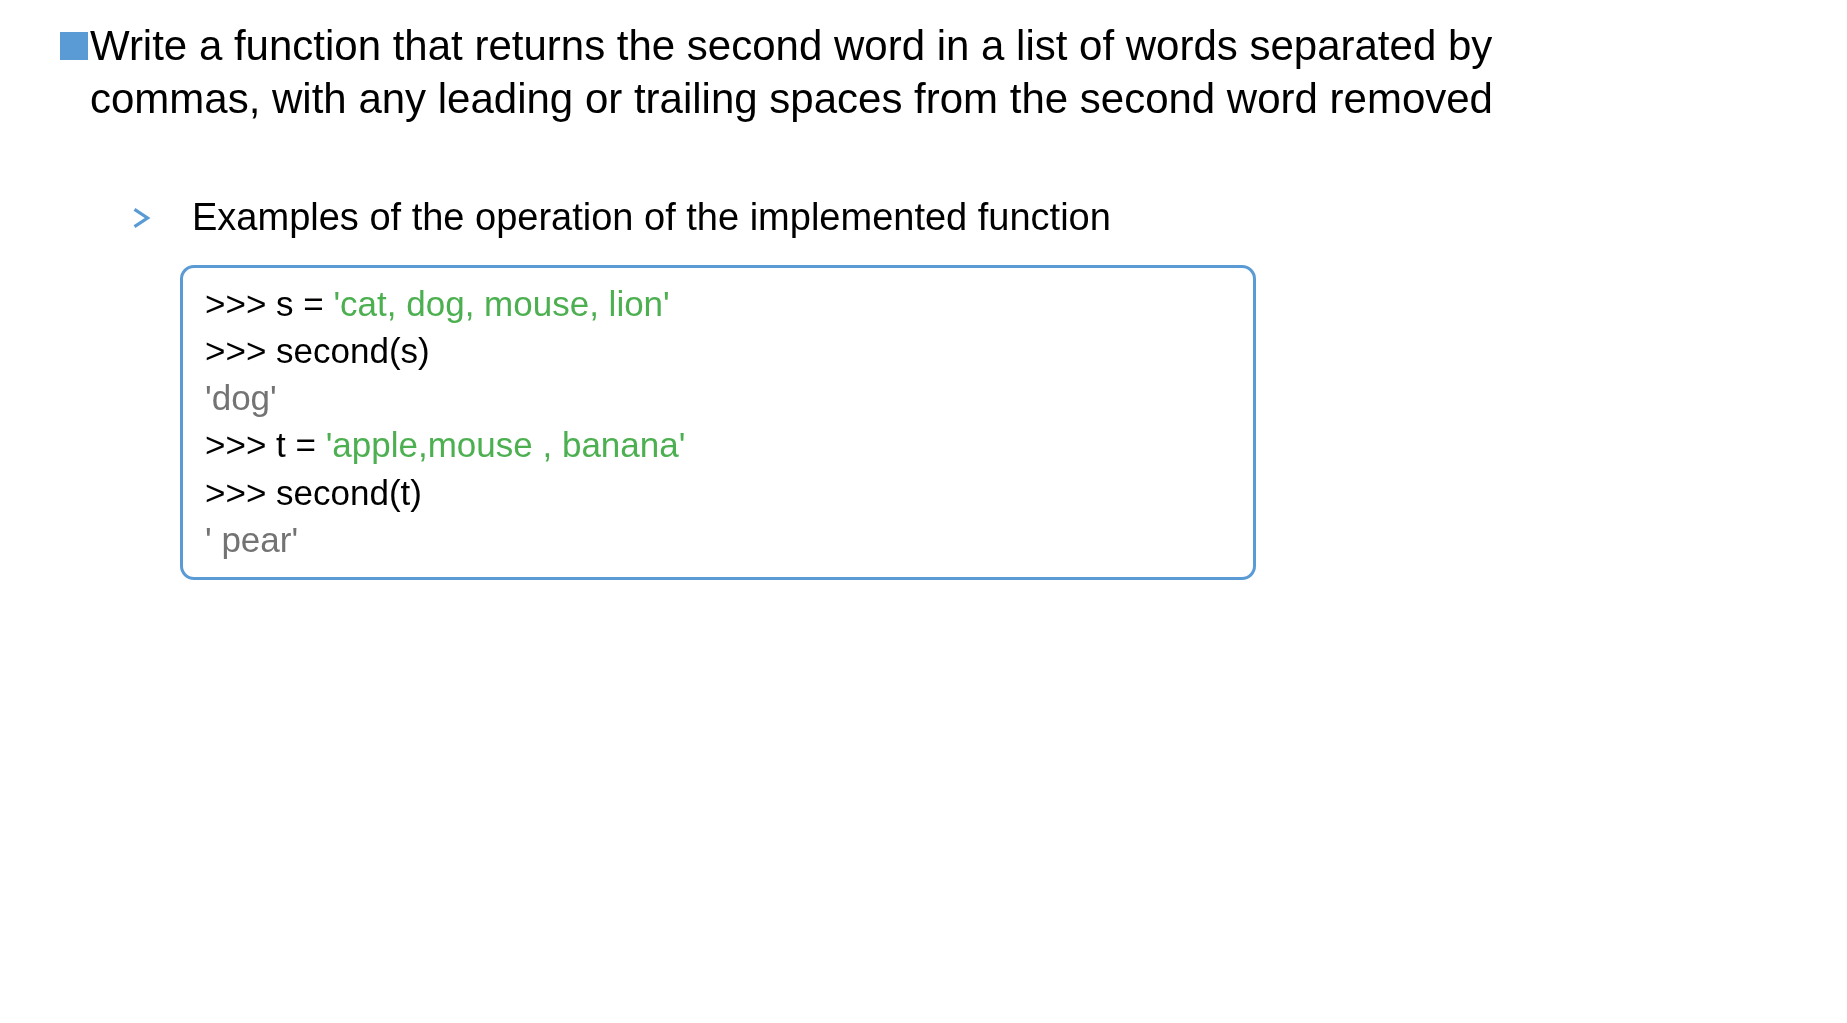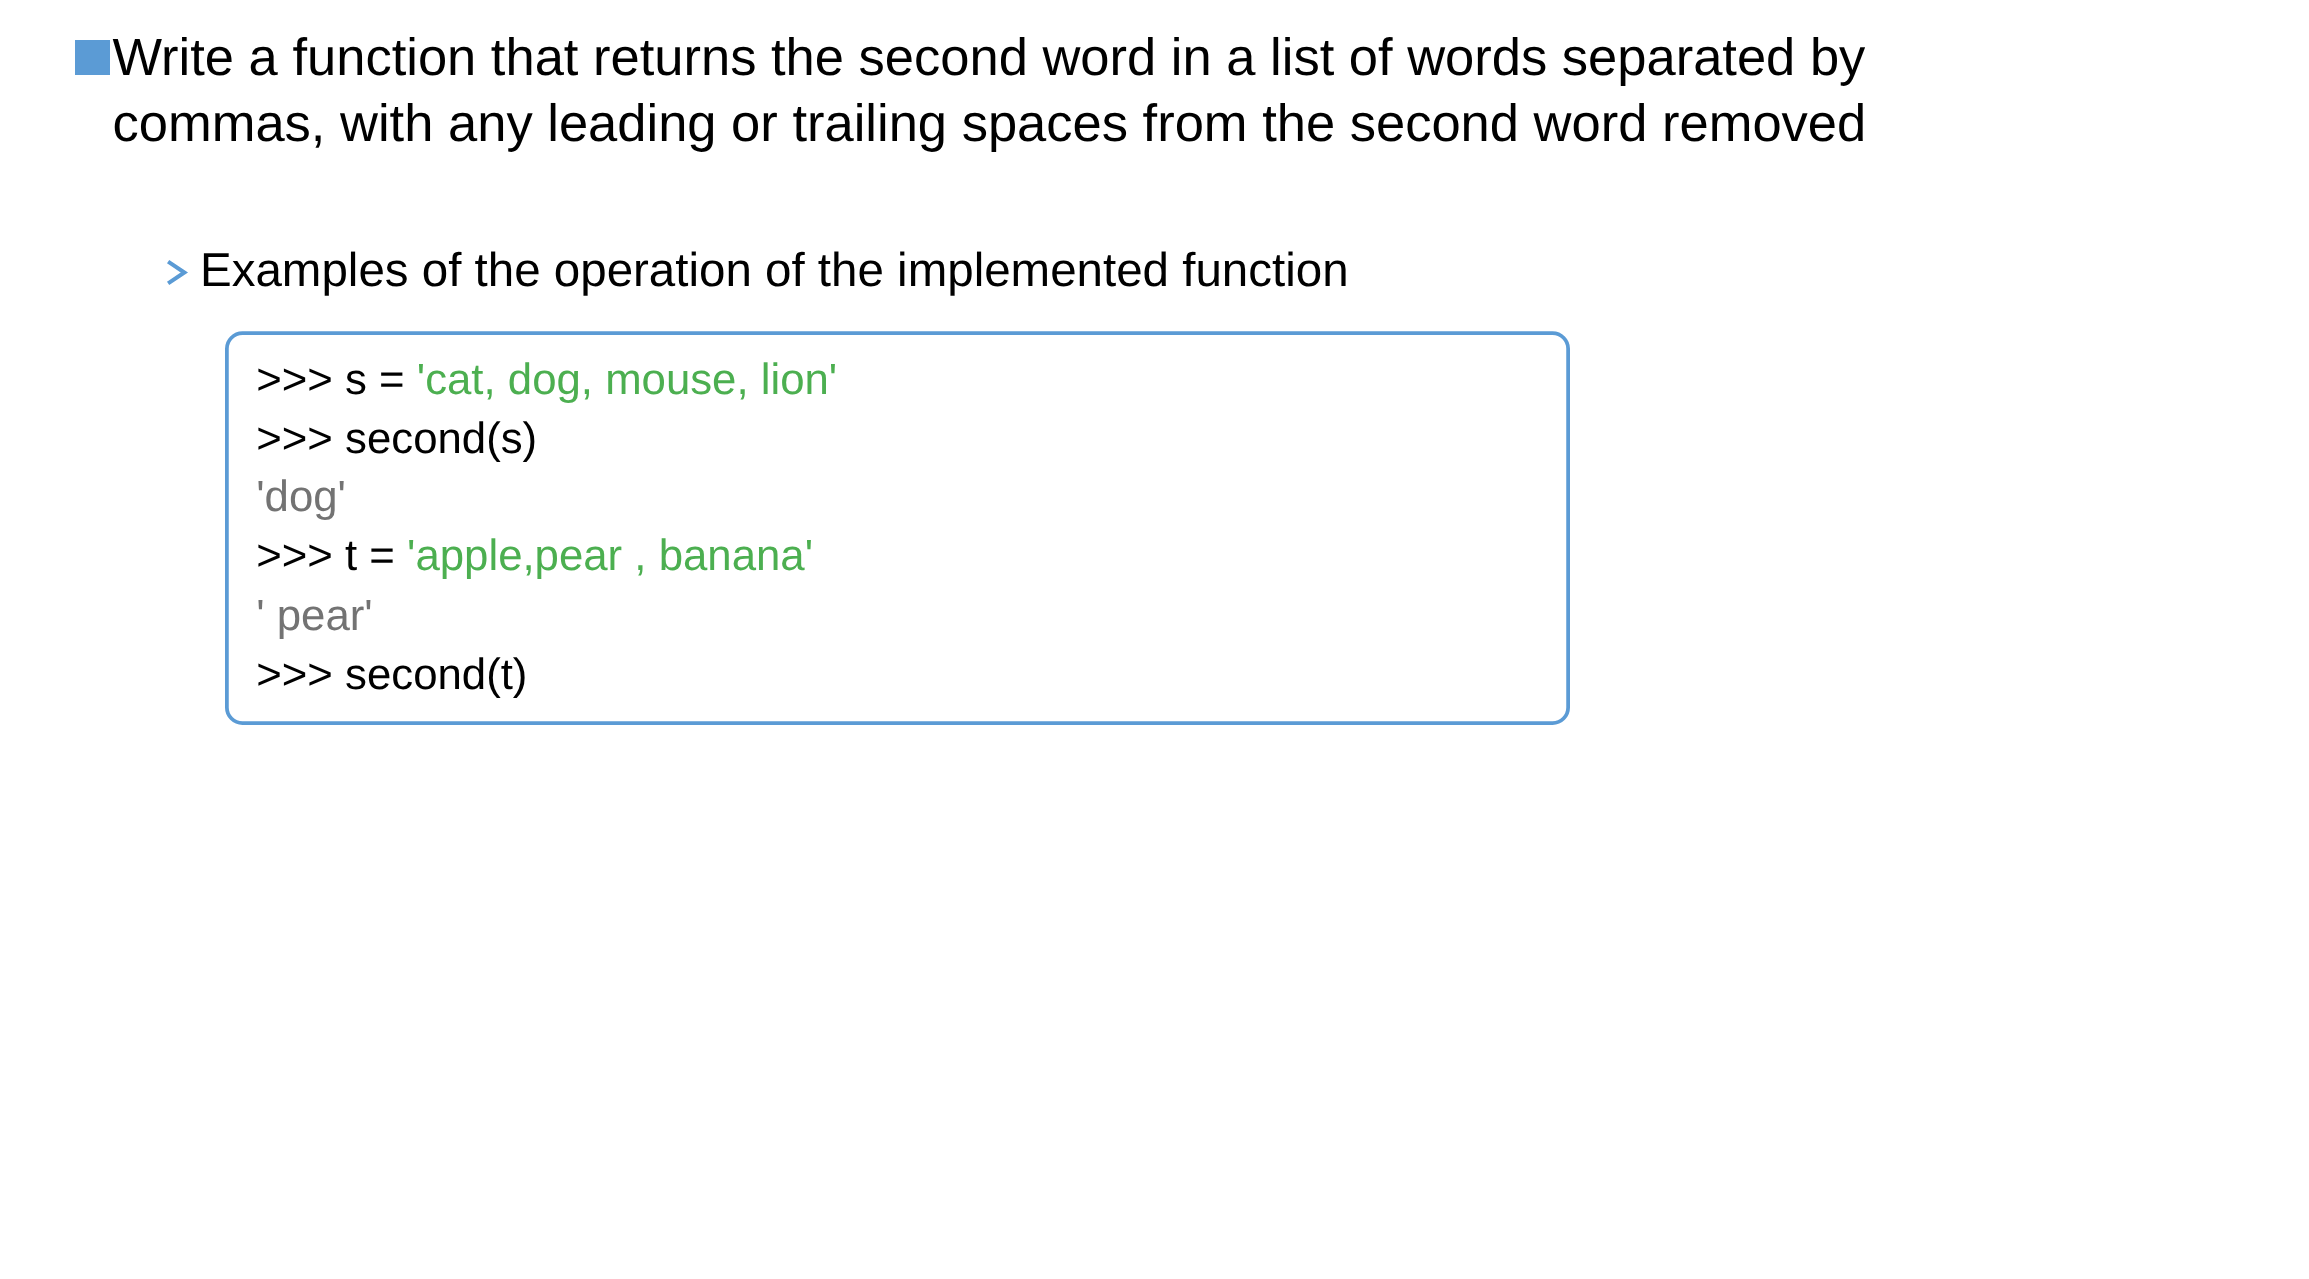--- a/index.html
+++ b/index.html
@@ -53,20 +53,21 @@
   }
   .chevron svg {
     display: block;
   }
   .sub-heading {
     font-size: 38px;
     line-height: 1.2;
     font-weight: 400;
     font-stretch: condensed;
     color: #000;
+    margin-left: 32px;
   }
   .code-box {
     margin-left: 180px;
     margin-top: 24px;
     width: 1076px;
     border: 3px solid #5b9bd5;
     border-radius: 14px;
     padding: 12px 22px 14px 22px;
     box-sizing: border-box;
     font-size: 35px;
@@ -103,18 +104,18 @@
         <polyline points="6,4 18,12 6,20" fill="none" stroke="#5b9bd5" stroke-width="3" stroke-linejoin="miter" stroke-linecap="butt"></polyline>
       </svg>
     </span>
     <div class="sub-heading">Examples of the operation of the implemented function</div>
   </div>
 
   <div class="code-box">
     <div class="code-line"><span class="prompt">&gt;&gt;&gt; s = </span><span class="str">'cat, dog, mouse, lion'</span></div>
     <div class="code-line"><span class="prompt">&gt;&gt;&gt; second(s)</span></div>
     <div class="code-line"><span class="out">'dog'</span></div>
-    <div class="code-line"><span class="prompt">&gt;&gt;&gt; t = </span><span class="str">'apple,pear , banana'</span></div>
+    <div class="code-line"><span class="prompt">&gt;&gt;&gt; t = </span><span class="str">'apple,mouse , banana'</span></div>
+    <div class="code-line"><span class="prompt">&gt;&gt;&gt; second(t)</span></div>
     <div class="code-line"><span class="out">' pear'</span></div>
-    <div class="code-line"><span class="prompt">&gt;&gt;&gt; second(t)</span></div>
   </div>
 
 </div>
 
 </body></html>

